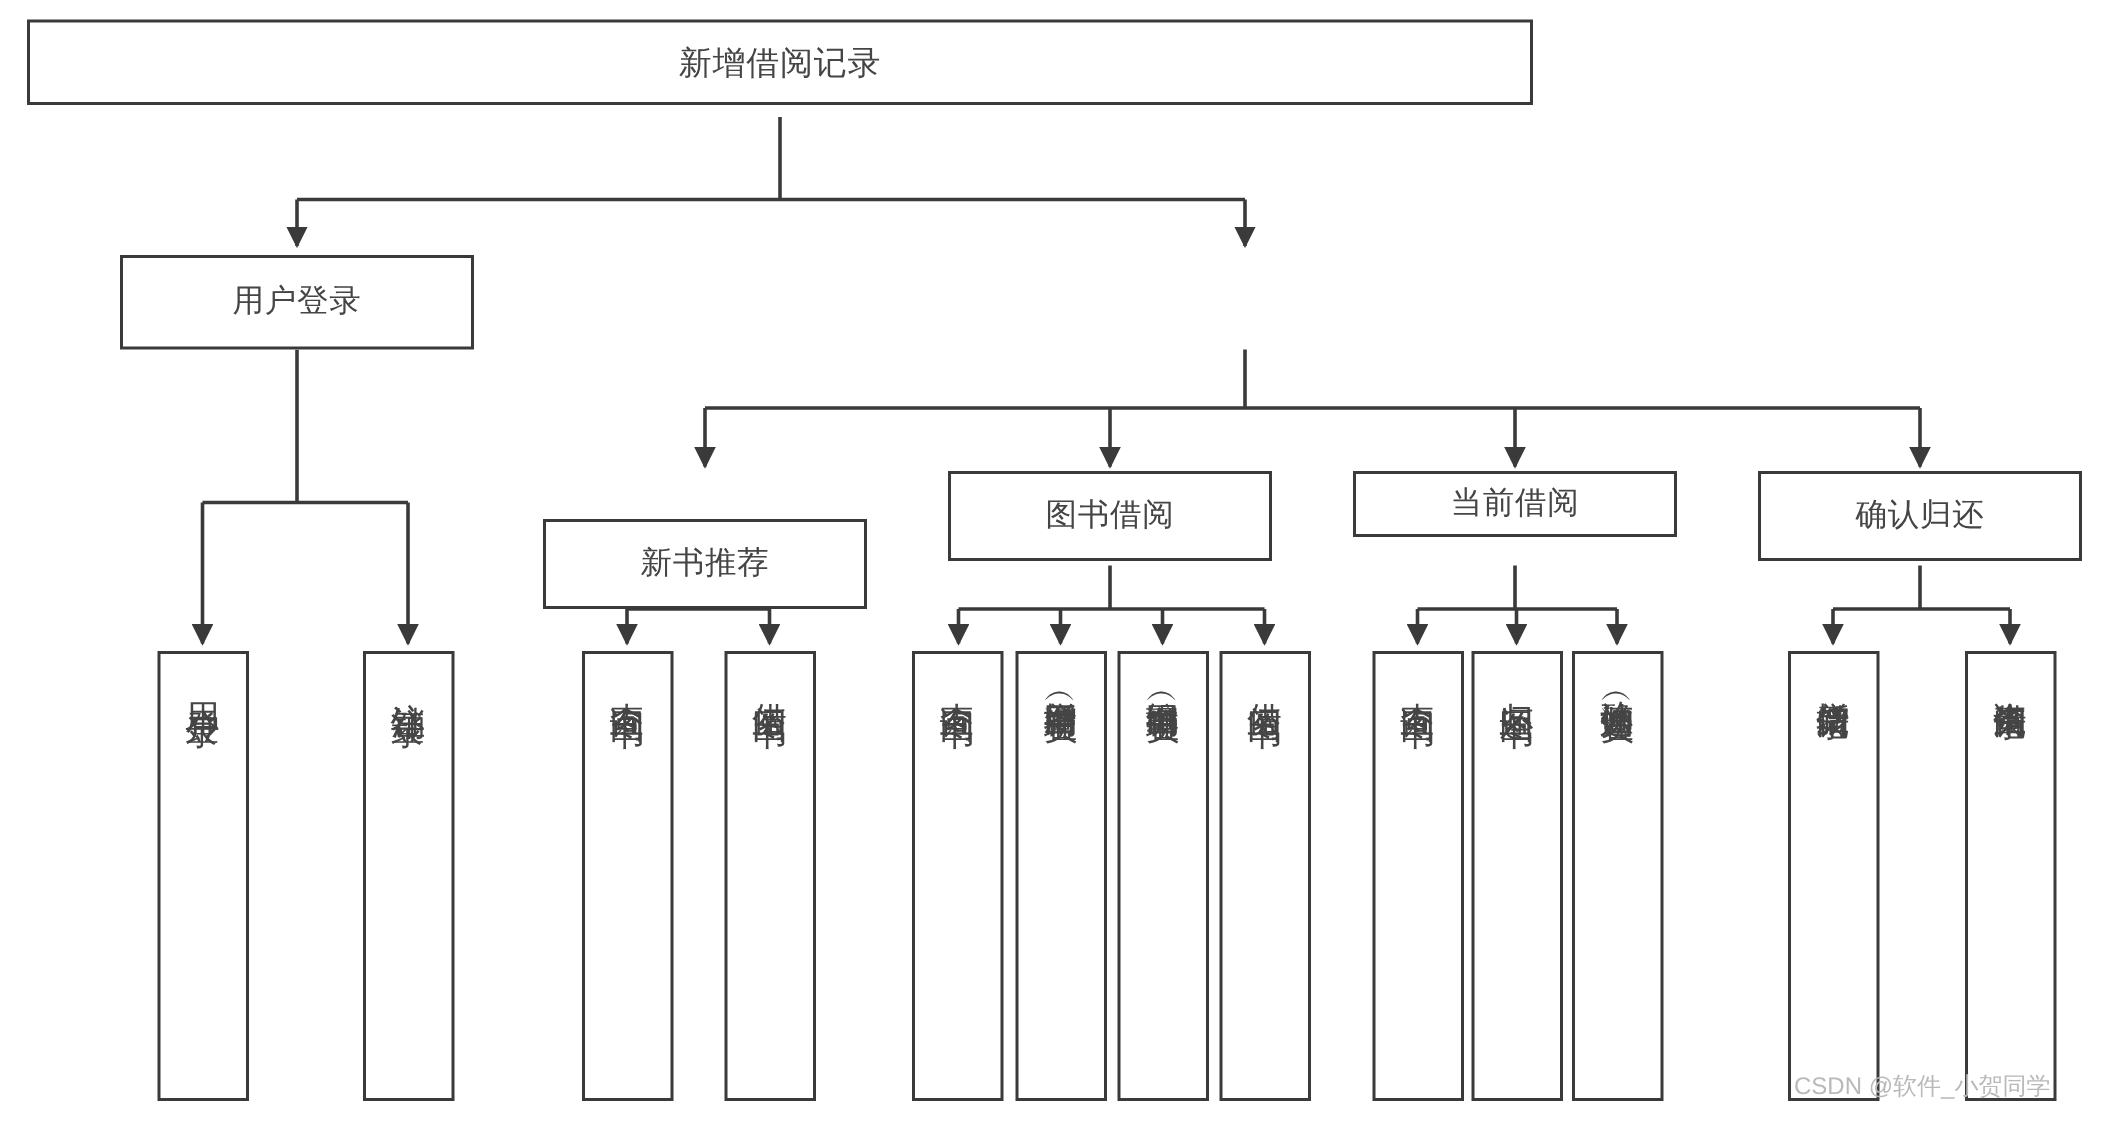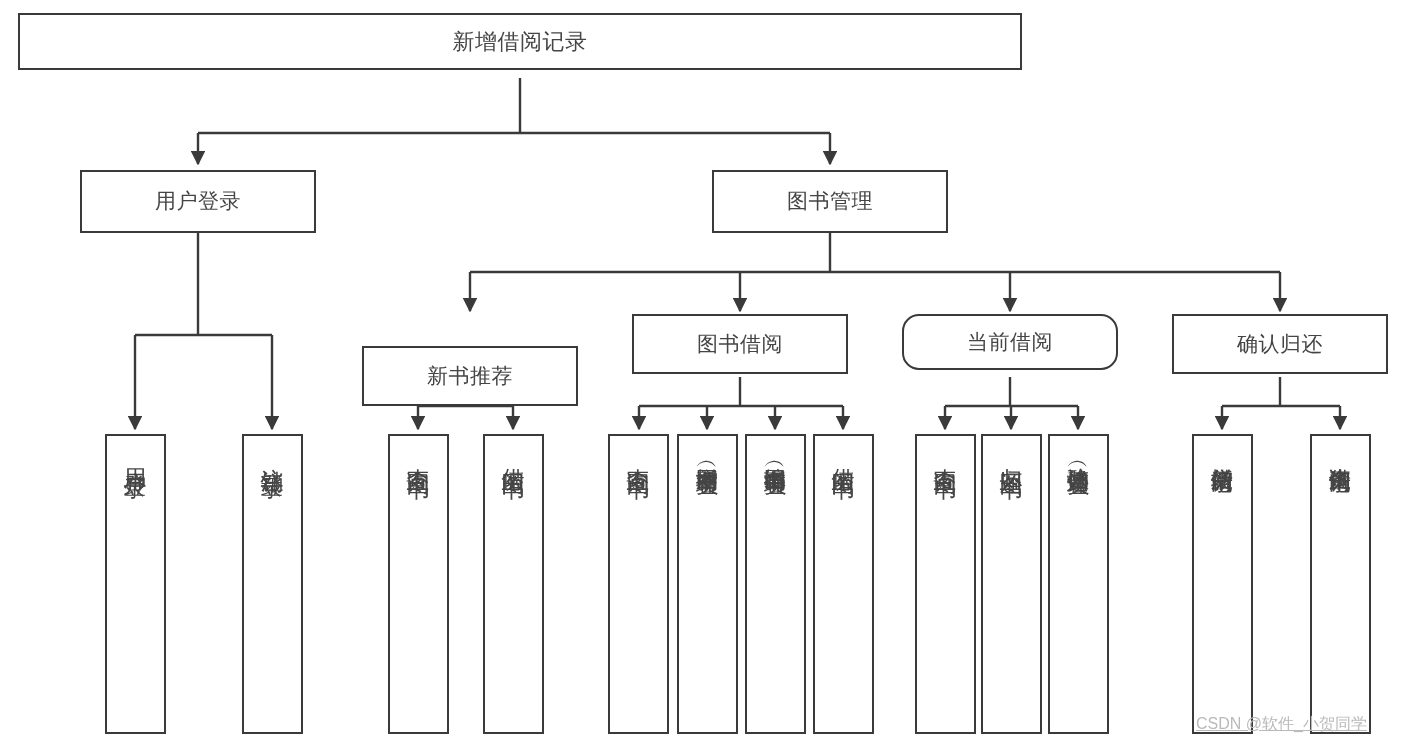--- a/index.html
+++ b/index.html
@@ -61,21 +61,20 @@
   }
   .node.vert.long .label{ font-size:22px; letter-spacing:1px; }
   #watermark{
     position:absolute;
     left:1196px;top:714px;
     font-size:16px;
     color:#b9b9b9;
     white-space:nowrap;
     z-index:3;
     font-family:"Liberation Sans","DejaVu Sans",sans-serif;
-    text-decoration:underline;
   }
 </style>
 </head>
 <body>
 
 <div id="diagram-root">
 
   <svg id="connectors" viewBox="0 0 1405 747" width="1405" height="747" xmlns="http://www.w3.org/2000/svg">
     <defs>
       <marker id="arrow" viewBox="0 0 10 10" refX="9" refY="5" markerWidth="6" markerHeight="6" orient="auto-start-reverse">
@@ -129,33 +128,30 @@
   </svg>
 
   <div class="node horiz title" style="left:18px;top:13px;width:1004px;height:57px;">
     <span class="label">新增借阅记录</span>
   </div>
 
   <div class="node horiz" style="left:80px;top:170px;width:236px;height:63px;">
     <span class="label">用户登录</span>
   </div>
 
-  <div class="node horiz" style="left:712px;top:170px;width:236px;height:63px;">
-    <span class="label">图书管理</span>
-  </div>
 
   <div class="node horiz" style="left:362px;top:314px;width:216px;height:60px;margin-top:32px;">
     <span class="label">新书推荐</span>
   </div>
 
   <div class="node horiz" style="left:632px;top:314px;width:216px;height:60px;">
     <span class="label">图书借阅</span>
   </div>
 
-  <div class="node horiz" style="left:902px;top:314px;width:216px;height:56px;border-radius:17px;">
+  <div class="node horiz" style="left:902px;top:314px;width:216px;height:44px;">
     <span class="label">当前借阅</span>
   </div>
 
   <div class="node horiz" style="left:1172px;top:314px;width:216px;height:60px;">
     <span class="label">确认归还</span>
   </div>
 
   <div class="node vert" style="left:105px;top:434px;width:61px;height:300px;">
     <span class="label">用户登录</span>
   </div>

